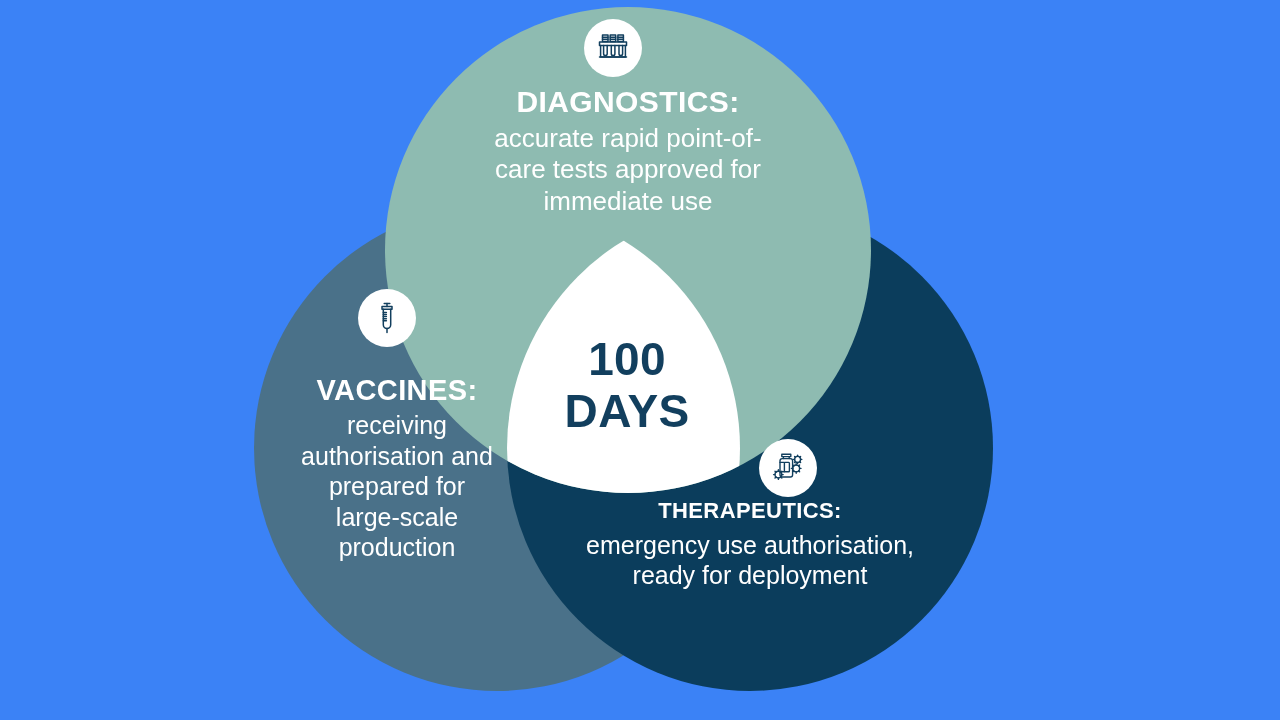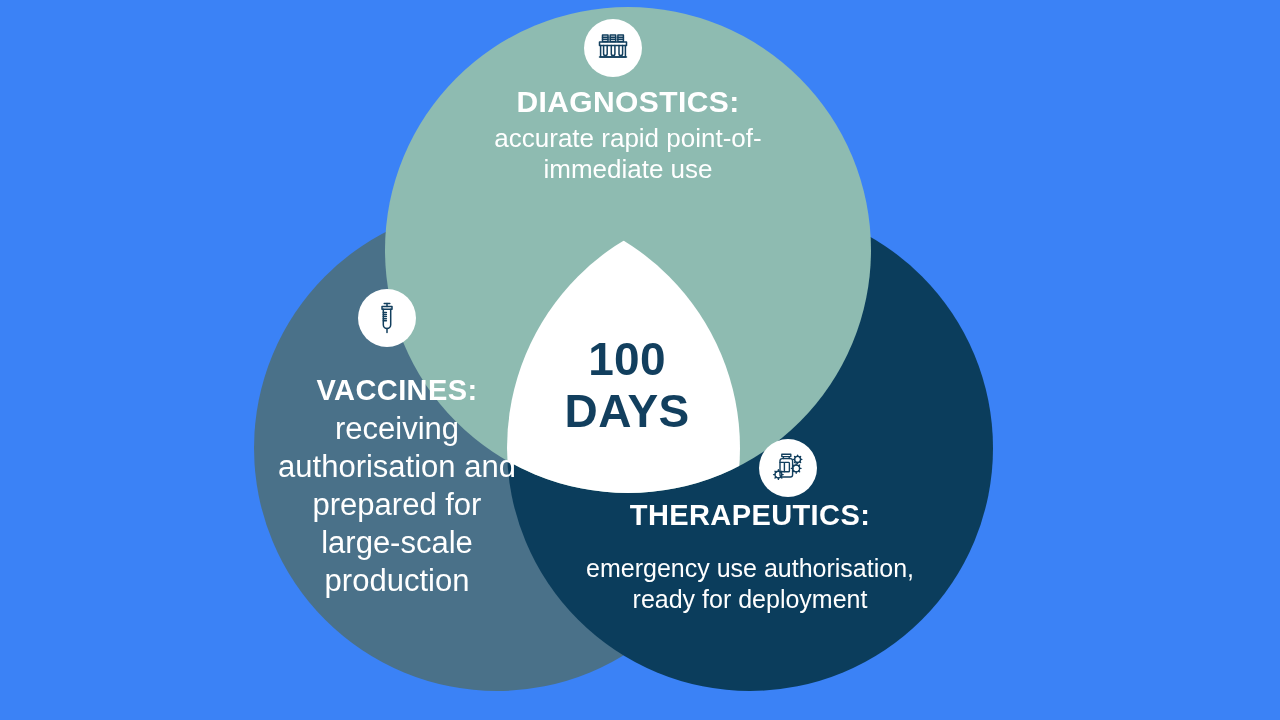--- a/index.html
+++ b/index.html
@@ -57,30 +57,30 @@
   #diagnostics-text .lobe-desc  { font-size: 26px; }
 
   
   #vaccines-text {
     left: 272px;
     top: 358px;
     width: 250px;
     font-size: 25px;
   }
   #vaccines-text .lobe-title { font-size: 29px; margin-bottom: 2px; margin-top: 15px; }
-  #vaccines-text .lobe-desc  { font-size: 31px; }
+  #vaccines-text .lobe-desc  { font-size: 25px; }
 
   
   #therapeutics-text {
     left: 541px;
     top: 498px;
     width: 418px;
     font-size: 25px;
   }
-  #therapeutics-text .lobe-title { font-size: 29px; margin-bottom: 20px; }
+  #therapeutics-text .lobe-title { font-size: 22px; margin-bottom: 5px; }
   #therapeutics-text .lobe-desc  { font-size: 25px; }
 
   
   #center-label {
     position: absolute;
     left: 523px;
     top: 333px;
     width: 208px;
     text-align: center;
     color: #123f5e;
@@ -150,20 +150,21 @@
       <path d="M23 14.5 v8.2 a1.8 1.8 0 0 0 3.6 0 v-8.2"></path>
 
       <path d="M4.6 14.5 v11.4 h24.8 v-11.4"></path>
       <line x1="3.5" y1="25.9" x2="30.5" y2="25.9"></line>
     </svg>
   </div>
 
   <div class="lobe-text" id="diagnostics-text">
     <span class="lobe-title">DIAGNOSTICS:</span>
     <span class="lobe-desc">accurate rapid point-of-</span>
+    <span class="lobe-desc">care tests approved for</span>
     <span class="lobe-desc">immediate use</span>
   </div>
 
   <div class="icon-badge" id="icon-vaccines">
     <svg width="34" height="34" viewBox="0 0 34 34" fill="none" stroke="#123f5e" stroke-width="1.5" stroke-linecap="round" stroke-linejoin="round">
 
       <line x1="14.2" y1="2.6" x2="19.8" y2="2.6"></line>
       <line x1="17" y1="2.6" x2="17" y2="5.6"></line>
 
       <rect x="12" y="5.6" width="10" height="2.6"></rect>

